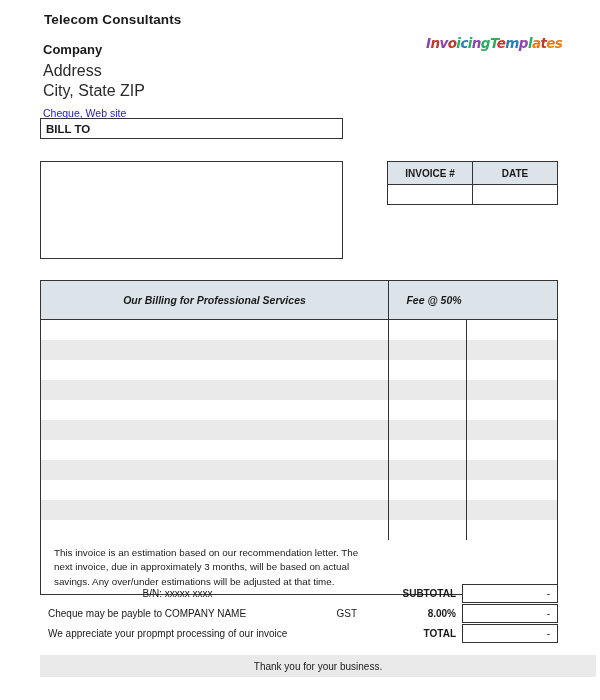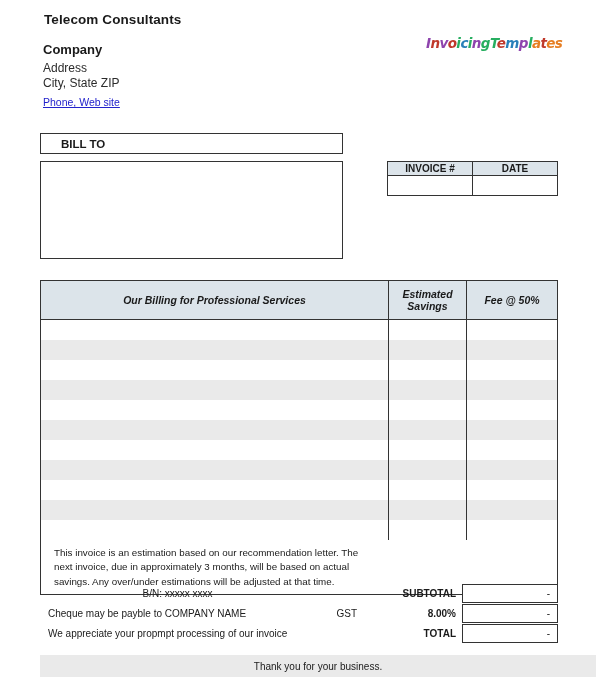--- a/index.html
+++ b/index.html
@@ -35,21 +35,21 @@
     position: absolute;
     left: 43px; top: 42px;
     line-height: 1.28;
   }
   .company-name {
     font-size: 13px;
     font-weight: bold;
     margin-bottom: 2px;
   }
   .company-line {
-    font-size: 12px;
+    font-size: 16px;
     color: #2b2b2b;
   }
   .company-link {
     font-size: 10.5px;
     color: #2222cc;
     text-decoration: underline;
     display: inline-block;
     cursor: pointer;
   }
 
@@ -62,49 +62,49 @@
     font-weight: bold;
     font-style: italic;
     letter-spacing: -0.6px;
     white-space: nowrap;
   }
   .logo span { display: inline; }
 
   
   .billto-label {
     position: absolute;
-    left: 40px; top: 133px;
+    left: 40px; top: 118px;
     width: 303px;
     height: 21px;
     border: 1px solid #333333;
     box-sizing: border-box;
     font-size: 11.5px;
     font-weight: bold;
-    padding: 4px 0 0 20px;
+    padding: 4px 0 0 5px;
   }
   .billto-box {
     position: absolute;
     left: 40px; top: 161px;
     width: 303px;
     height: 98px;
     border: 1px solid #333333;
     box-sizing: border-box;
     background: #ffffff;
   }
 
   
   .inv-table {
     position: absolute;
     left: 387px; top: 161px;
     width: 171px;
     border-collapse: collapse;
   }
   .inv-table td {
     border: 1px solid #333333;
-    height: 14px;
+    height: 23px;
     text-align: center;
     font-size: 10px;
     font-weight: bold;
     width: 50%;
     box-sizing: border-box;
   }
   .inv-table td.val {
     font-weight: normal;
     height: 20px;
     background: #ffffff;
@@ -237,21 +237,21 @@
 <body>
 
 <div class="page">
 
   <div class="hdr-title">Telecom Consultants</div>
 
   <div class="company-block">
     <div class="company-name">Company</div>
     <div class="company-line">Address</div>
     <div class="company-line">City, State ZIP</div>
-    <div><a class="company-link">Phone, Web site</a></div>
+    <div><a class="company-link">Cheque, Web site</a></div>
   </div>
 
   <div class="logo" id="logo"><span style="color: rgb(142, 68, 173);">I</span><span style="color: rgb(192, 57, 43);">n</span><span style="color: rgb(142, 68, 173);">v</span><span style="color: rgb(192, 57, 43);">o</span><span style="color: rgb(39, 174, 96);">i</span><span style="color: rgb(41, 128, 185);">c</span><span style="color: rgb(39, 174, 96);">i</span><span style="color: rgb(142, 68, 173);">n</span><span style="color: rgb(39, 174, 96);">g</span><span style="color: rgb(39, 174, 96);">T</span><span style="color: rgb(192, 57, 43);">e</span><span style="color: rgb(41, 128, 185);">m</span><span style="color: rgb(142, 68, 173);">p</span><span style="color: rgb(39, 174, 96);">l</span><span style="color: rgb(230, 126, 34);">a</span><span style="color: rgb(192, 57, 43);">t</span><span style="color: rgb(230, 126, 34);">e</span><span style="color: rgb(230, 126, 34);">s</span></div>
 
   <div class="billto-label">BILL TO</div>
   <div class="billto-box"></div>
 
   <table class="inv-table">
     <tbody>
         <tr class="inv-head">
@@ -262,26 +262,20 @@
       <td class="val"></td>
       <td class="val"></td>
     </tr>
   </tbody>
     </table>
 
   <div class="main-table">
 
     <div class="mt-head">
       <div class="c1">Our Billing for Professional Services</div>
-      <div class="c2">
-        <div>
-          <div>Estimated</div>
-          <div>Savings</div>
-        </div>
-      </div>
       <div class="c3">Fee @ 50%</div>
     </div>
 
     <div id="billing-rows">
         <div class="mt-body-row">
           <div class="c1"></div>
           <div class="c2"></div>
           <div class="c3"></div>
         </div>
         <div class="mt-body-row alt">

